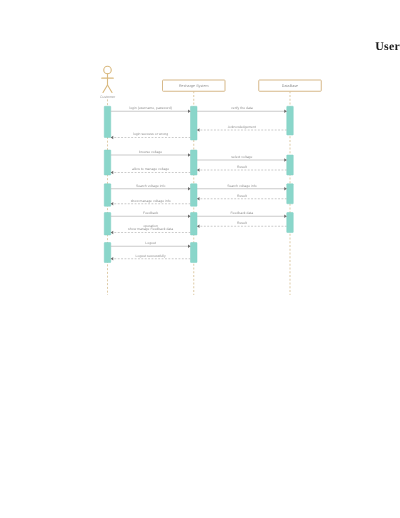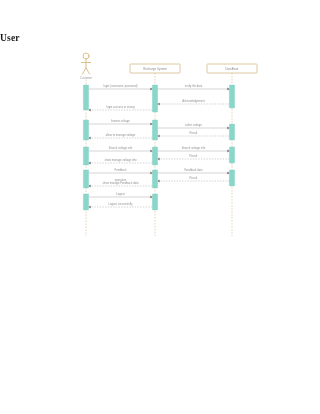--- a/index.html
+++ b/index.html
@@ -17,21 +17,21 @@
     position: relative;
     width: 320px;
     height: 414px;
     background: #ffffff;
   }
   #diagram-title {
     position: absolute;
     left: 0;
     top: 33px;
     width: 320px;
-    text-align: left;
+    text-align: right;
     font-family: "Liberation Serif", serif;
     font-weight: bold;
     font-size: 9.5px;
     color: #1a1a1a;
     letter-spacing: 0.2px;
   }
   #canvas {
     position: absolute;
     left: 0;
     top: 0;

